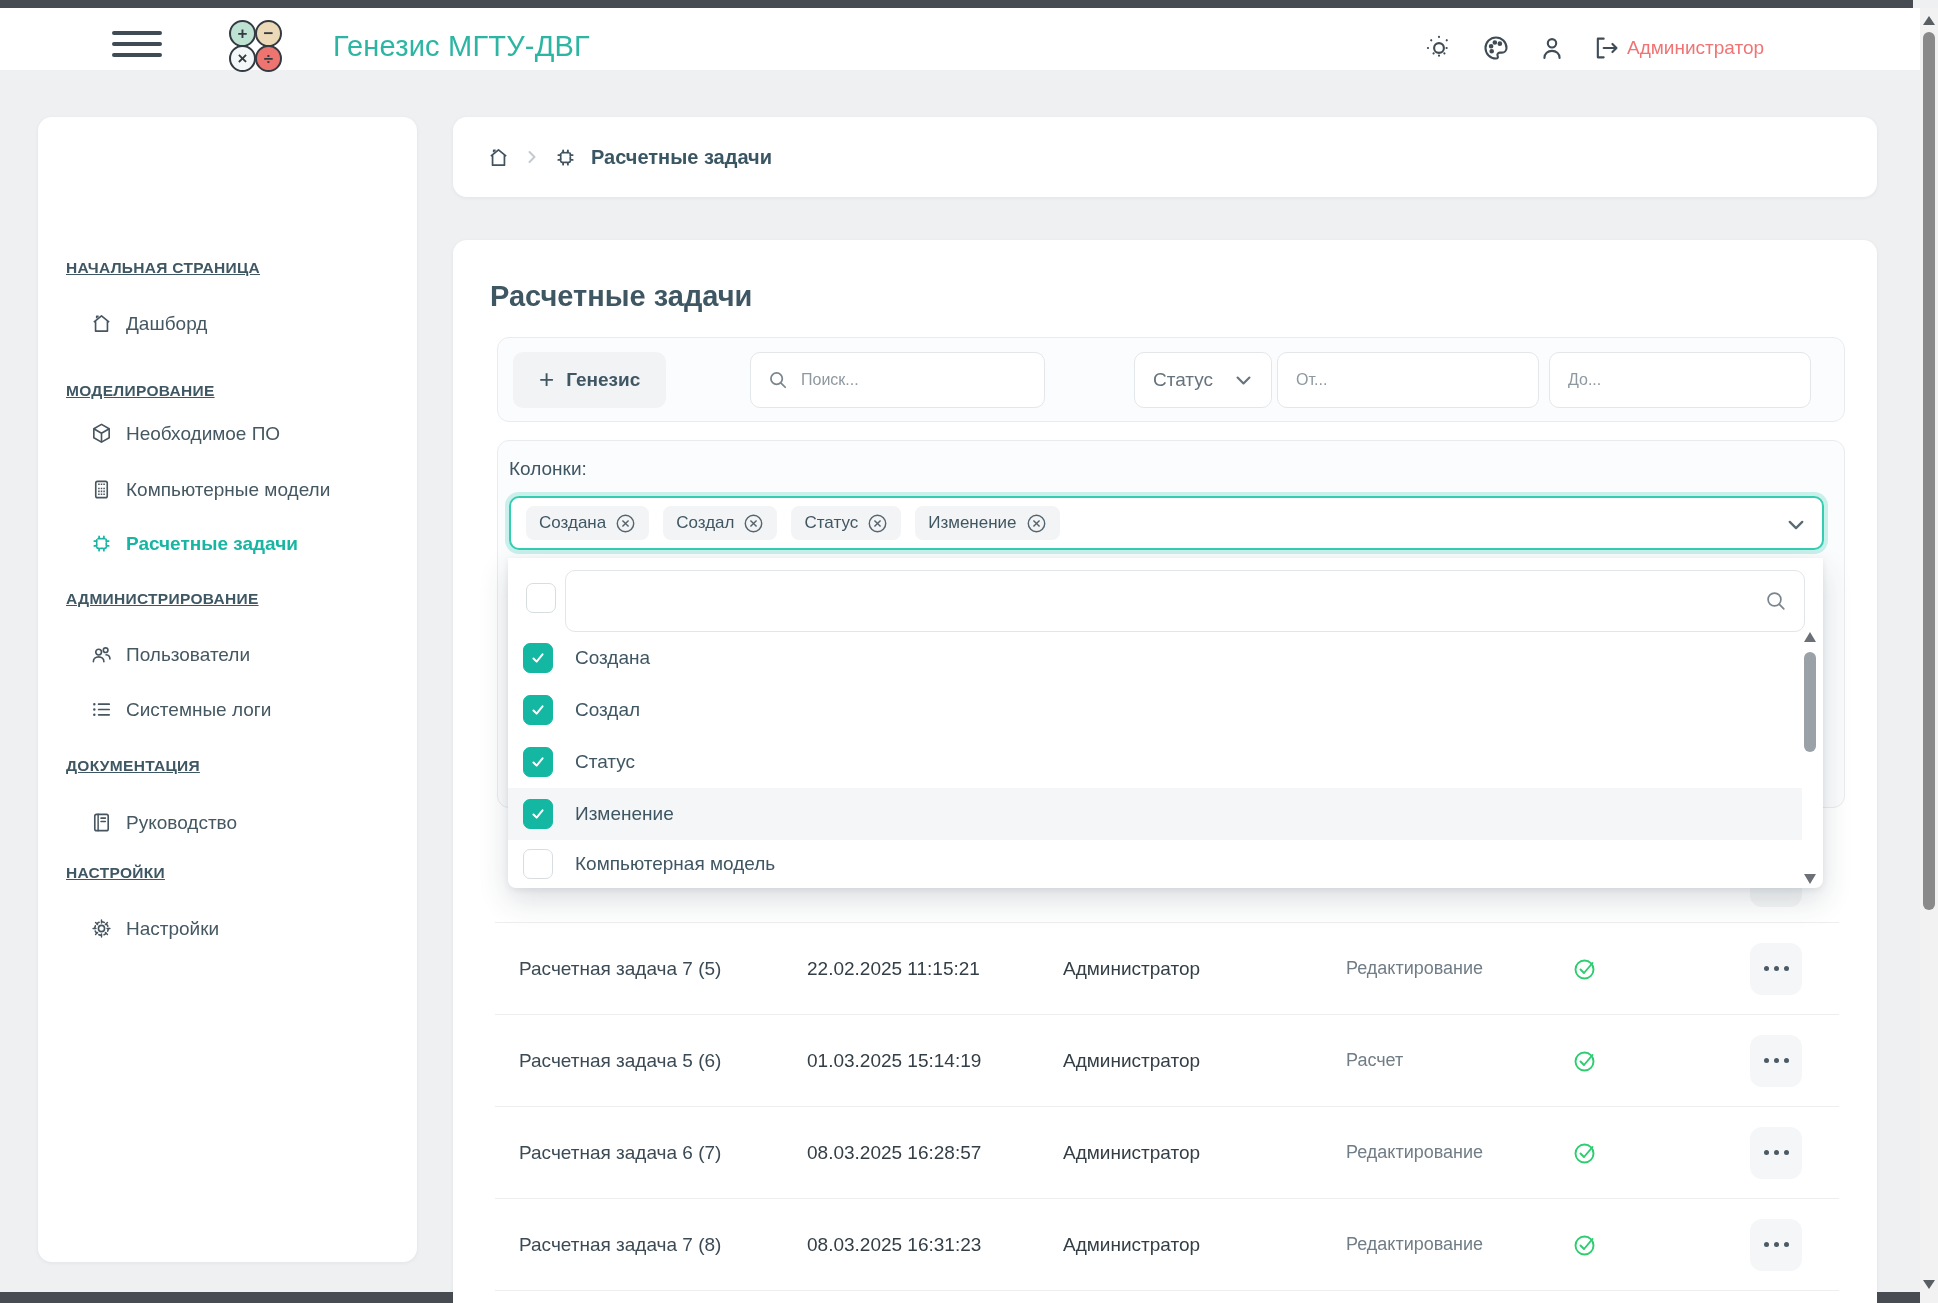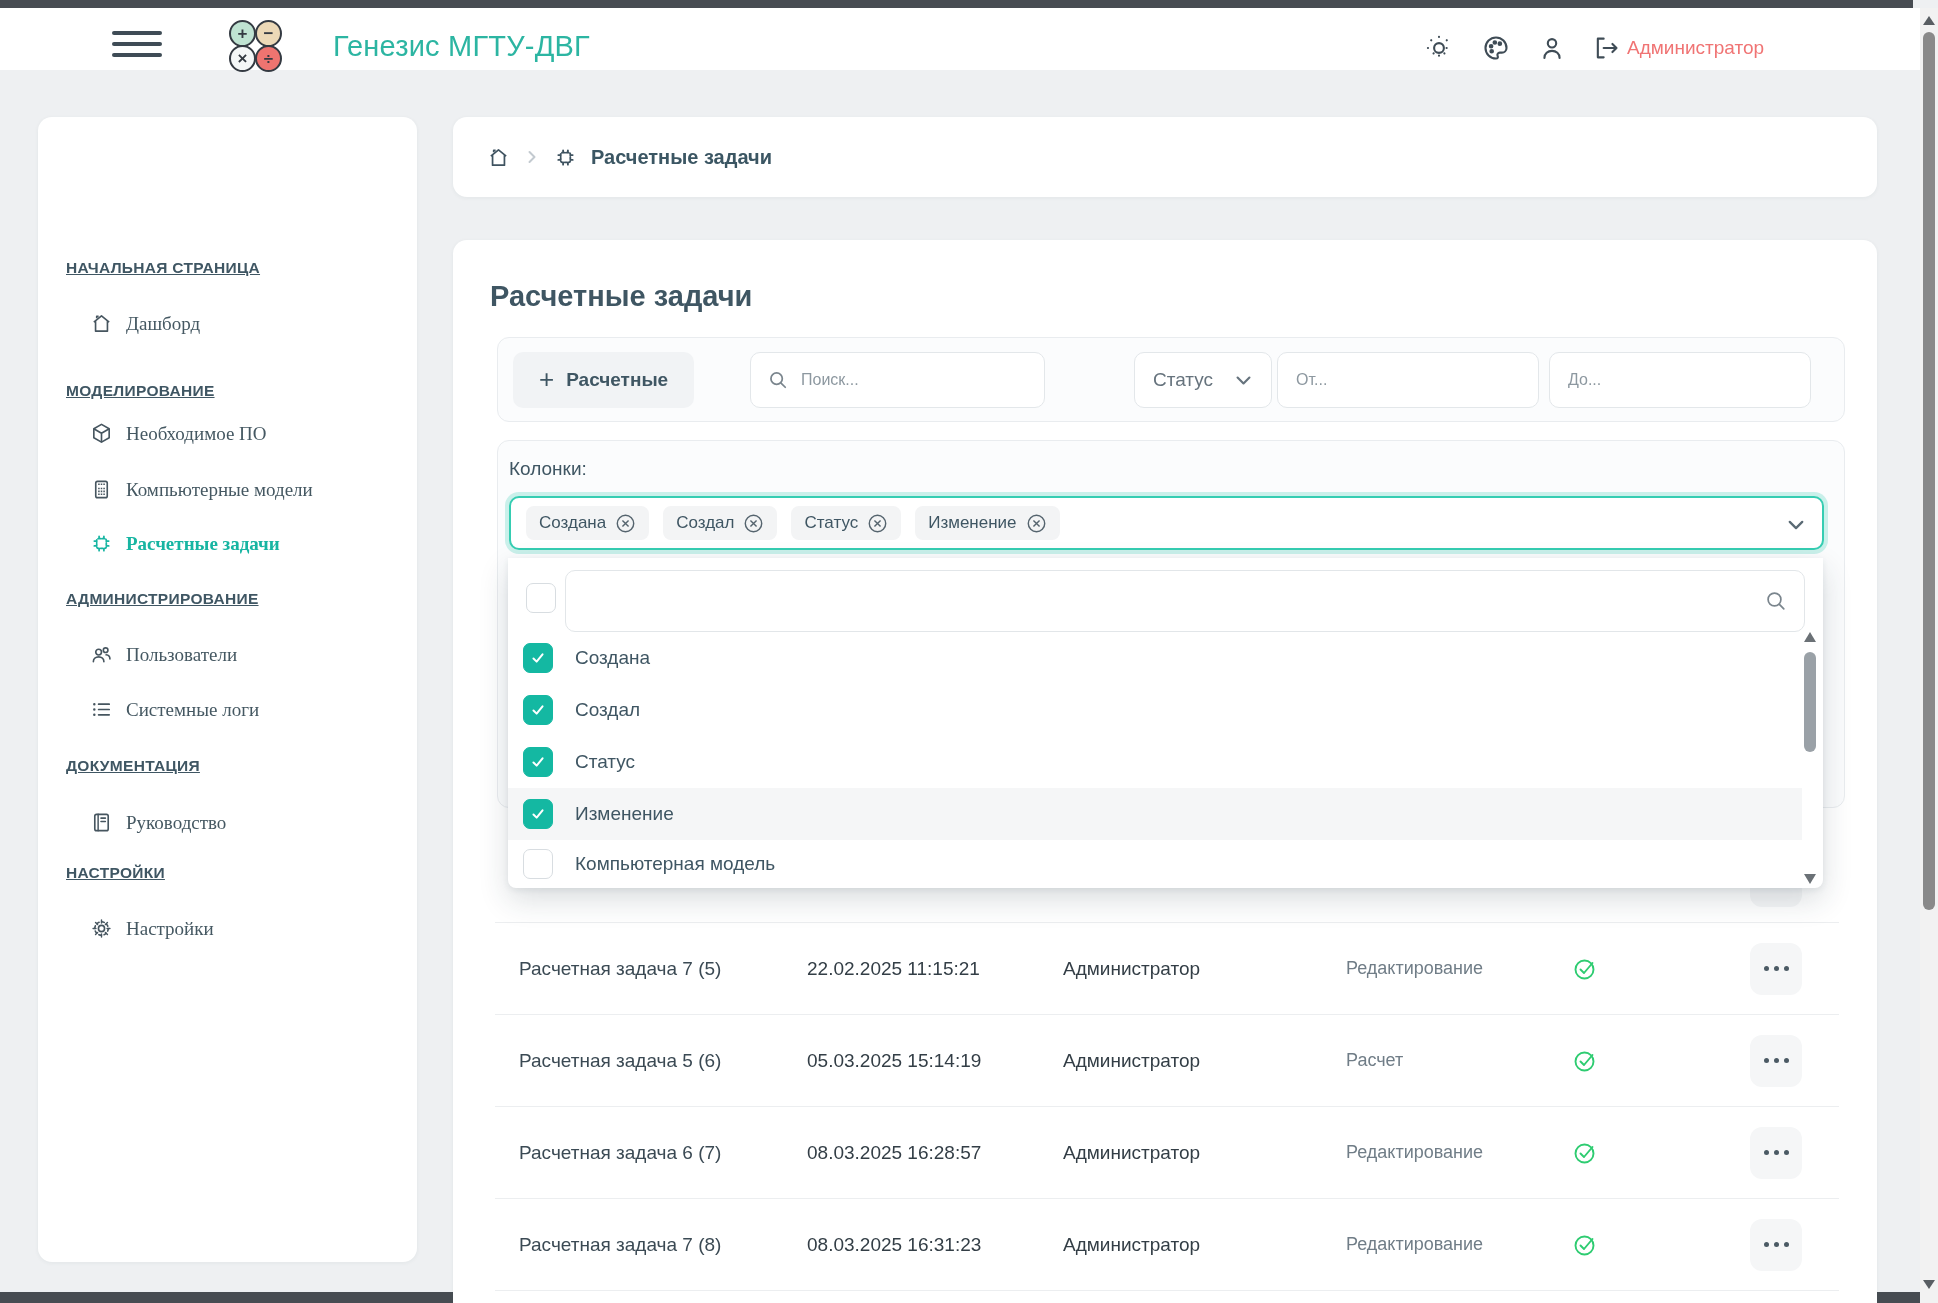--- a/index.html
+++ b/index.html
@@ -34,21 +34,21 @@
   .lc.div   { left:48px; top:25px; background:#ee7470; }
   .app-title { left:333px; top:22px; font-size:29px; font-weight:400; color:#2cb5a2; letter-spacing:.2px; }
   .hicon { top:26px; width:28px; height:28px; color:#3f4c56; cursor:pointer; }
   .user-role { left:1627px; top:29px; font-size:19px; color:#f07474; cursor:pointer; }
 
   svg { display:block; }
 
   
   .sidebar { left:38px; top:117px; width:379px; height:1145px; background:#fff; border-radius:14px; box-shadow:0 1px 4px rgba(40,60,70,.06); }
   .side-sec { position:absolute; left:28px; font-size:15.5px; font-weight:bold; color:#3f5663; letter-spacing:.3px;text-decoration:underline; }
-  .side-item { position:absolute; left:52px; display:flex; align-items:center; gap:13px; font-size:19px; color:#45586256; color:#455862; cursor:pointer;font-family:Liberation Serif, serif; }
+  .side-item { position:absolute; left:52px; display:flex; align-items:center; gap:13px; font-size:19px; color:#45586256; color:#455862; cursor:pointer; }
   .side-item .si { width:23px; height:23px; color:#46555f; }
   .side-item.active { color:#17b5a2; font-weight:bold; }
   .side-item.active .si { color:#17b5a2; }
 
   
   .crumb-card { left:453px; top:117px; width:1424px; height:80px; background:#fff; border-radius:14px; box-shadow:0 1px 4px rgba(40,60,70,.06);
                 display:flex; align-items:center; padding-left:34px; gap:14px; }
   .crumb-card .ci { width:23px; height:23px; color:#3f5360; }
   .crumb-sep { color:#c3cad0; width:16px; height:16px; }
   .crumb-label { font-size:20px; font-weight:bold; color:#3b5663; }
@@ -289,21 +289,21 @@
   </span>
   <span class="crumb-label">Расчетные задачи</span>
 </div>
 
 <div class="abs main-card">
   <div class="page-title">Расчетные задачи</div>
 
   <div class="panel toolbar-panel">
     <button class="btn-add">
       <span class="plus">+</span>
-      <span>Расчетные</span>
+      <span>Генезис</span>
     </button>
     <div class="inp search-box">
       <span class="mag">
         <svg viewBox="0 0 24 24" fill="none" stroke="currentColor" stroke-width="1.9" stroke-linecap="round">
             <circle cx="10.5" cy="10.5" r="6.2"></circle>
             <path d="m15.3 15.3 4.6 4.6"></path>
           </svg>
       </span>
       <input placeholder="Поиск..." style="">
     </div>
@@ -446,21 +446,21 @@
         </svg>
       </span>
     <button class="row-dots cell c-dots">
         <i></i>
         <i></i>
         <i></i>
       </button>
   </div>
   <div class="trow" style="top:774px">
     <span class="cell c-name">Расчетная задача 5 (6)</span>
-    <span class="cell c-date">05.03.2025 15:14:19</span>
+    <span class="cell c-date">01.03.2025 15:14:19</span>
     <span class="cell c-user">Администратор</span>
     <span class="cell c-status">Расчет</span>
     <span class="cell c-check">
         <svg viewBox="0 0 24 24" fill="none" stroke="currentColor" stroke-width="1.9" stroke-linecap="round" stroke-linejoin="round">
           <circle cx="11.5" cy="12.5" r="9"></circle>
           <path d="m7.5 12.5 3.5 3.5 8.5-10"></path>
         </svg>
       </span>
     <button class="row-dots cell c-dots">
         <i></i>

